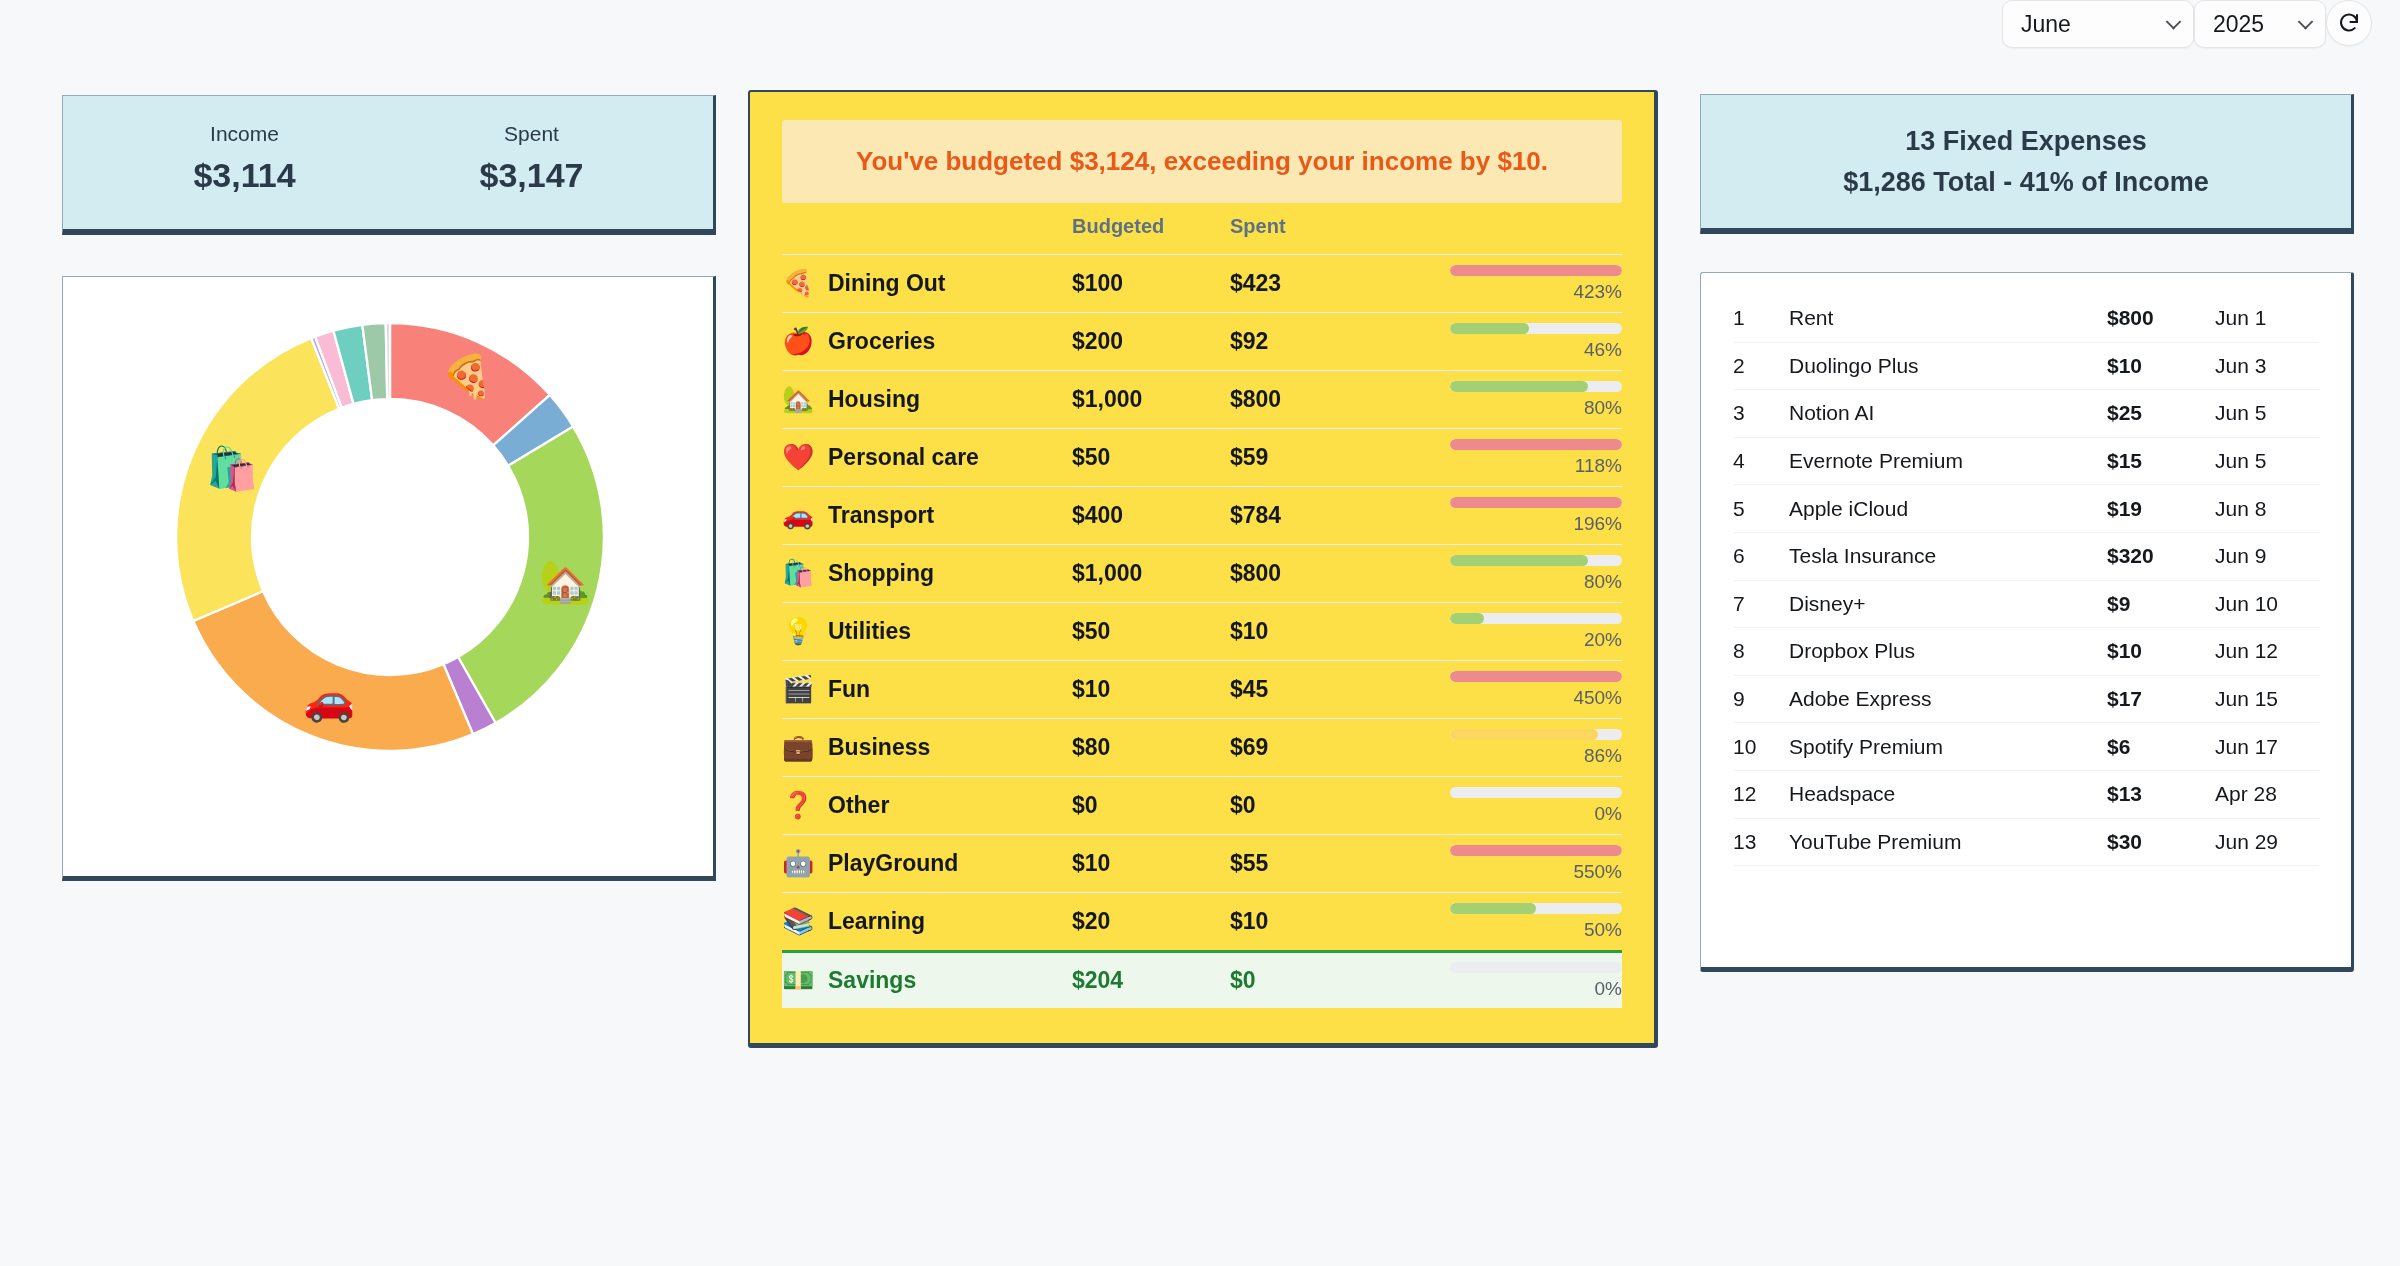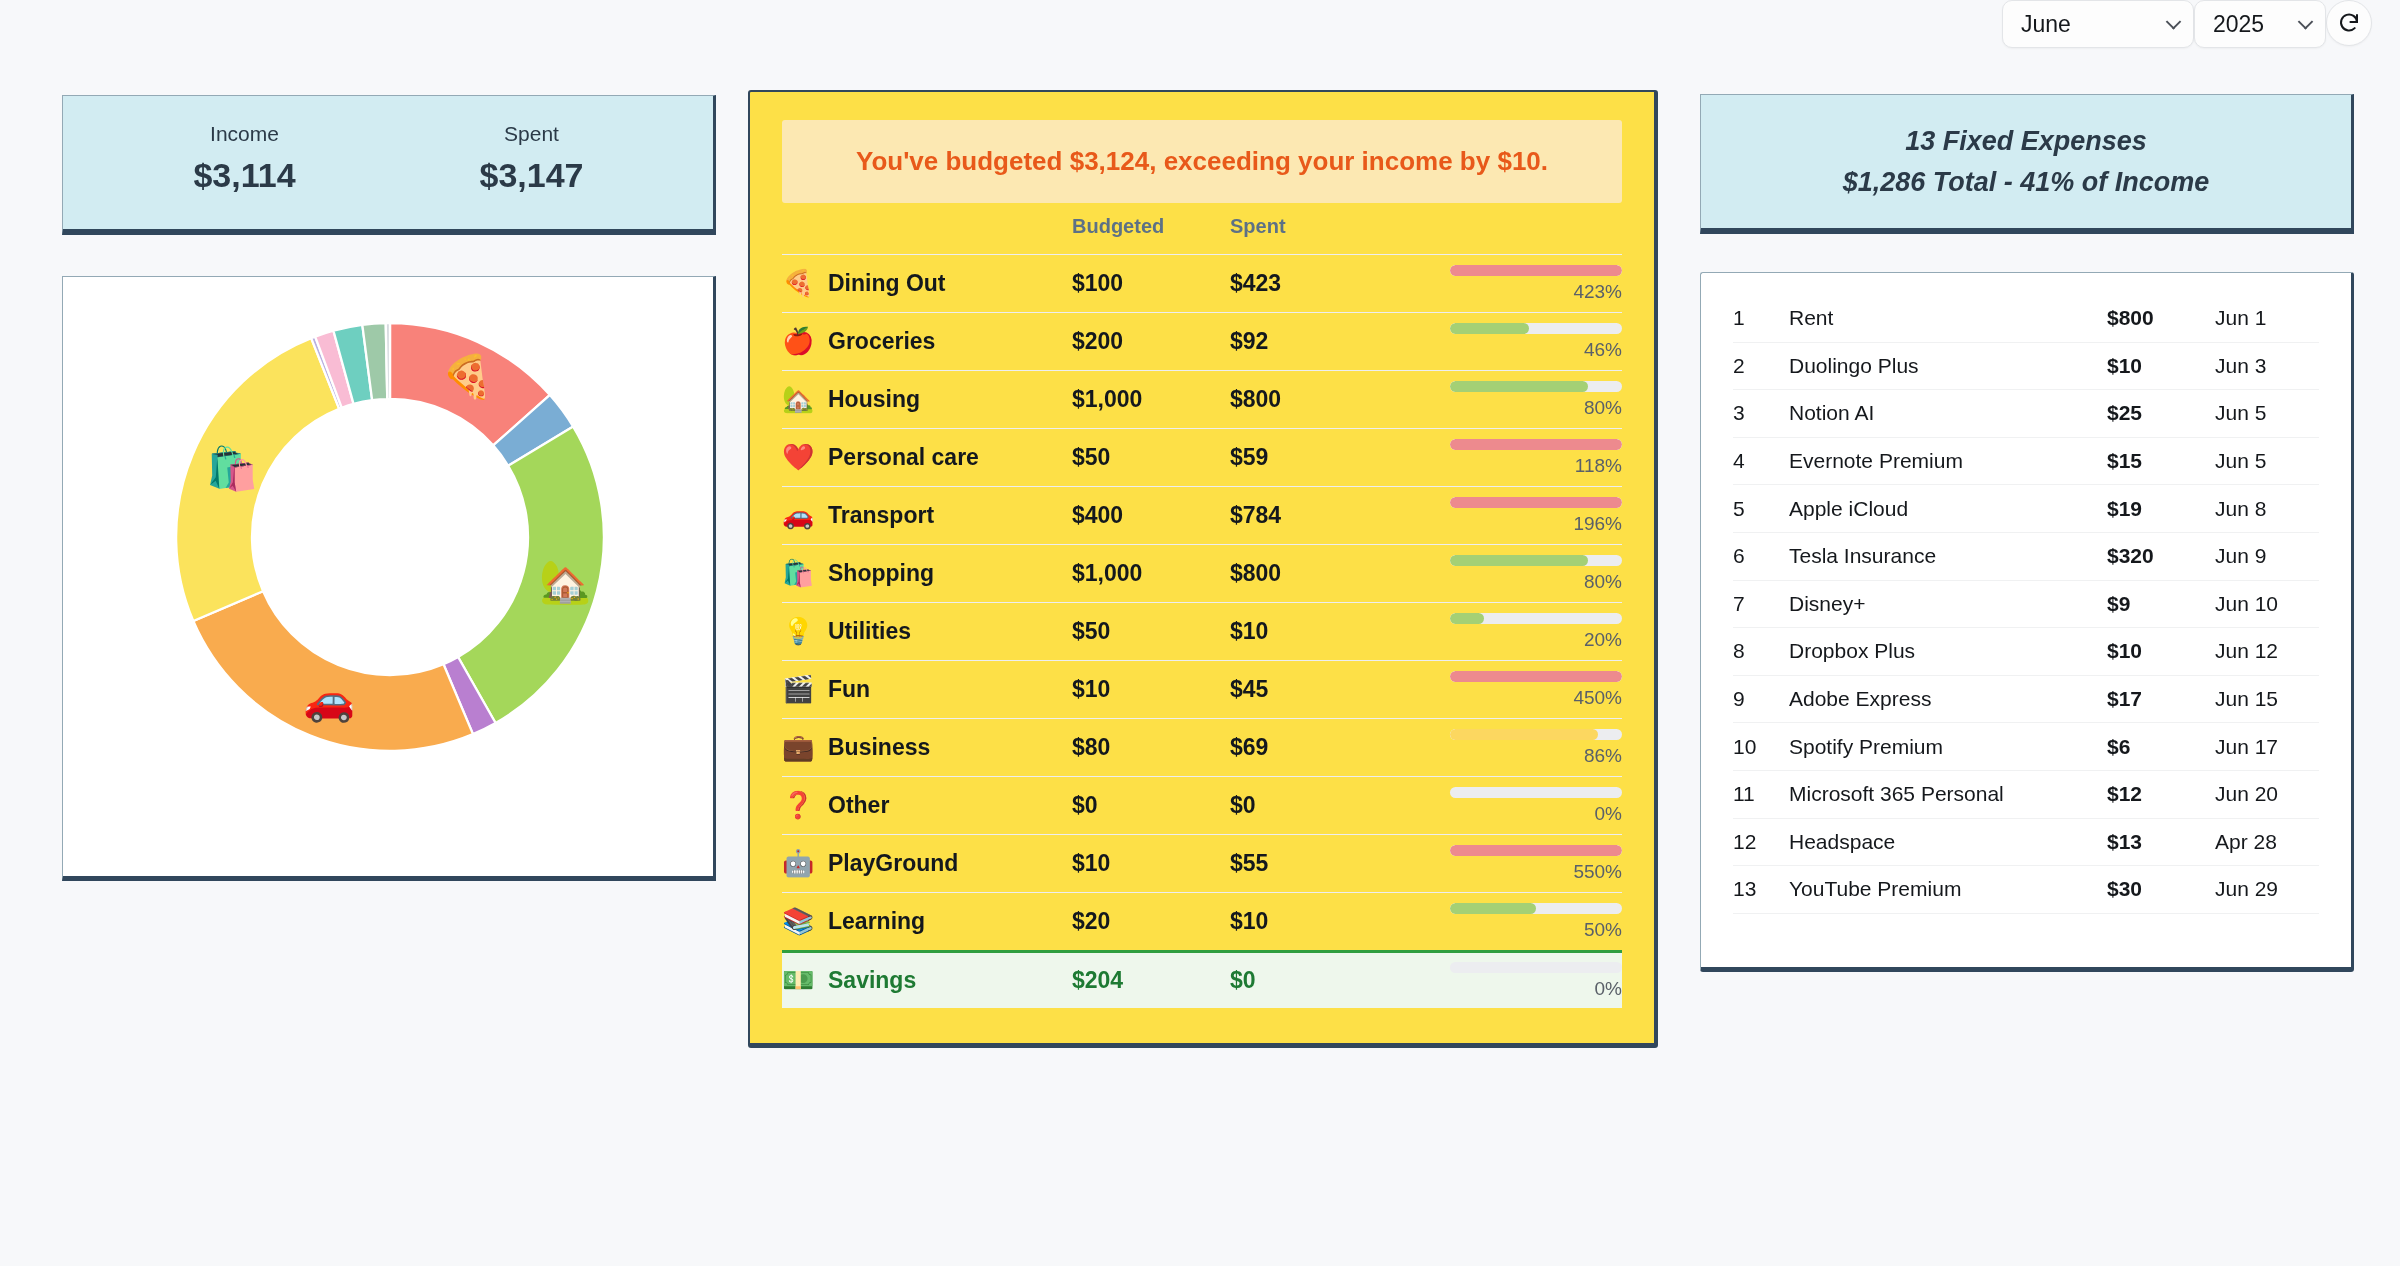--- a/index.html
+++ b/index.html
@@ -146,21 +146,21 @@
   .fixed-head {
     position: absolute; left: 1700px; top: 94px;
     width: 654px; height: 140px;
     background: #d2ecf2;
     border: 1px solid #93a9b5;
     border-right-width: 3px;
     border-bottom-width: 6px;
     border-bottom-color: #31475c;
     border-right-color: #31475c;
     display: flex; flex-direction: column;
-    align-items: center; justify-content: center; gap: 10px; font-style: italic;
+    align-items: center; justify-content: center; gap: 10px;
   }
   .fixed-head-l1 { font-size: 27px; font-weight: bold; color: #2b3a48; }
   .fixed-head-l2 { font-size: 27px; font-weight: bold; color: #2b3a48; }
 
   .fixed-list {
     position: absolute; left: 1700px; top: 272px;
     width: 654px; height: 700px;
     background: #fff;
     border: 1px solid #93a9b5;
     border-right-width: 3px;
@@ -466,26 +466,20 @@
         <div class="fx-amt">$17</div>
         <div class="fx-date">Jun 15</div>
       </div>
       <div class="fx-row">
         <div class="fx-idx">10</div>
         <div class="fx-name">Spotify Premium</div>
         <div class="fx-amt">$6</div>
         <div class="fx-date">Jun 17</div>
       </div>
       <div class="fx-row">
-        <div class="fx-idx">11</div>
-        <div class="fx-name">Microsoft 365 Personal</div>
-        <div class="fx-amt">$12</div>
-        <div class="fx-date">Jun 20</div>
-      </div>
-      <div class="fx-row">
         <div class="fx-idx">12</div>
         <div class="fx-name">Headspace</div>
         <div class="fx-amt">$13</div>
         <div class="fx-date">Apr 28</div>
       </div>
       <div class="fx-row">
         <div class="fx-idx">13</div>
         <div class="fx-name">YouTube Premium</div>
         <div class="fx-amt">$30</div>
         <div class="fx-date">Jun 29</div>

